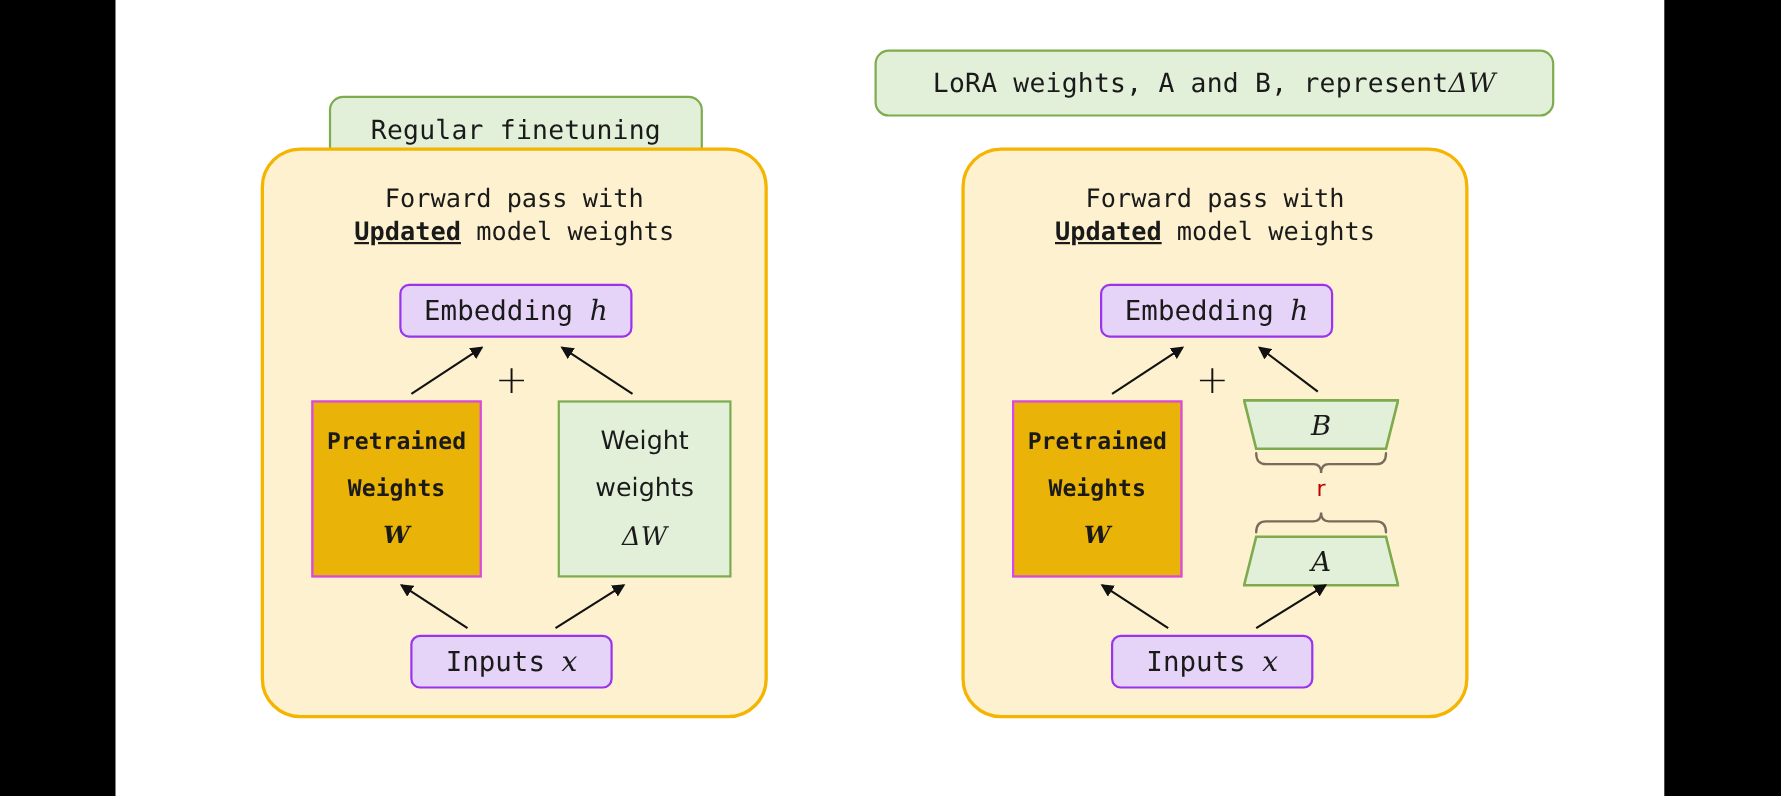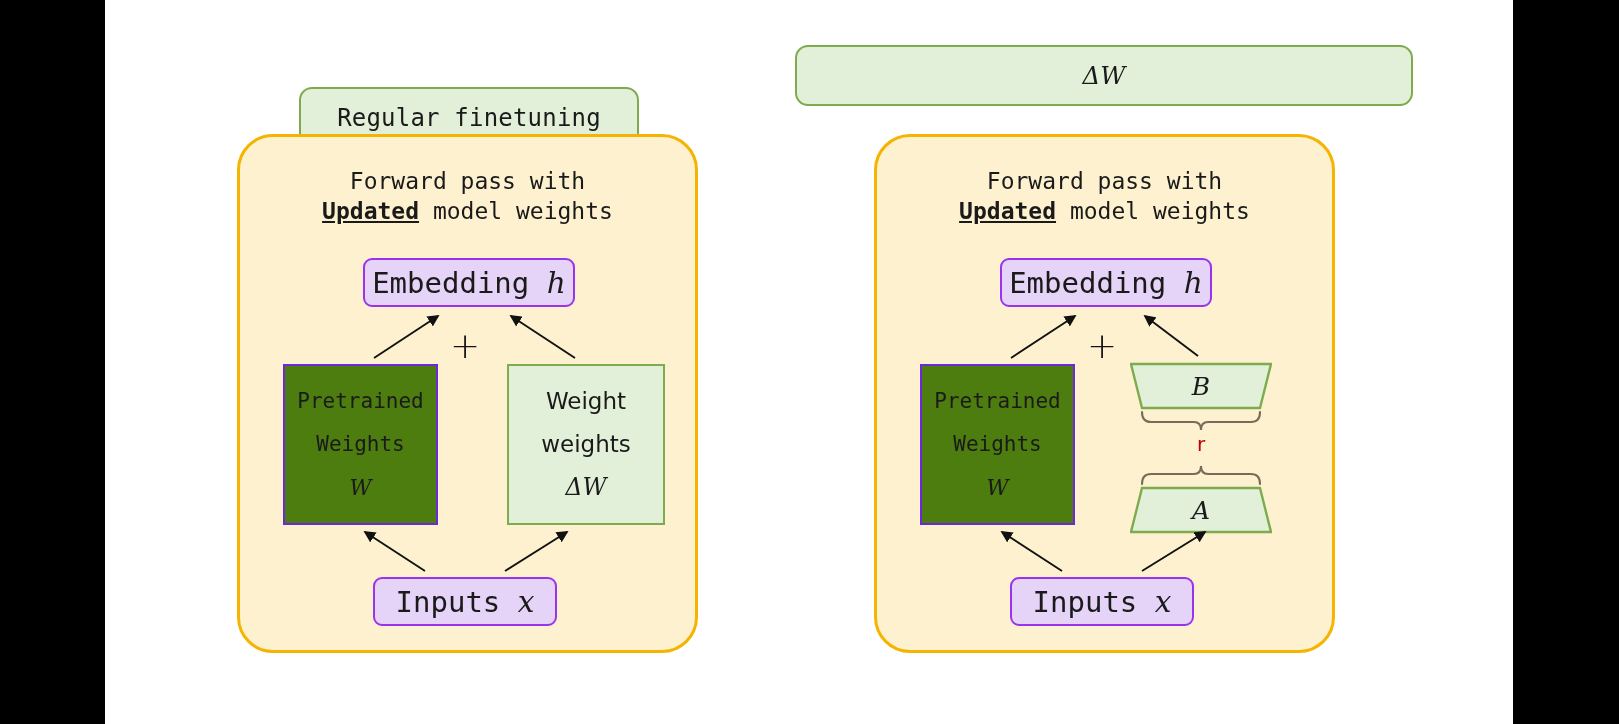--- a/index.html
+++ b/index.html
@@ -73,28 +73,29 @@
     flex-direction: column;
     align-items: center;
     justify-content: center;
     color: #1a1a1a;
     text-align: center;
   }
   .pillbox {
     background: #e5d4f7;
     border: 2.5px solid #9a33ee;
     border-radius: 9px;
-    font-size: 29px;
+    font-size: 25px;
     white-space: nowrap;
   }
   .bluebox {
-    background: #4d7c0f;
-    border: 2px solid #6d28d9;
+    background: #eab308;
+    border: 2px solid #d946ef;
     font-size: 21px;
     line-height: 43px;
+    font-weight: bold;
   }
   .greenbox {
     background: #e2efd9;
     border: 2px solid #7fab4f;
     font-size: 23px;
     line-height: 43px;
     font-family: "DejaVu Sans", sans-serif;
   }
   .mathit {
     font-family: "DejaVu Serif", serif;
@@ -170,20 +171,21 @@
 <div class="bar" id="bar-left"></div>
 <div class="bar" id="bar-right"></div>
 
 <div id="canvas">
 
   <div class="title-pill" id="title-left">
     <span>Regular finetuning</span>
   </div>
 
   <div class="title-pill" id="title-right">
+    <span>LoRA weights, A and B, represent </span>
       <span class="mathit">ΔW</span>
   </div>
 
   <div class="panel" id="panel-left">
     <div class="panel-head">
       <div>Forward pass with</div>
       <div><span class="u">Updated</span><span> model weights</span></div>
     </div>
   </div>
 

